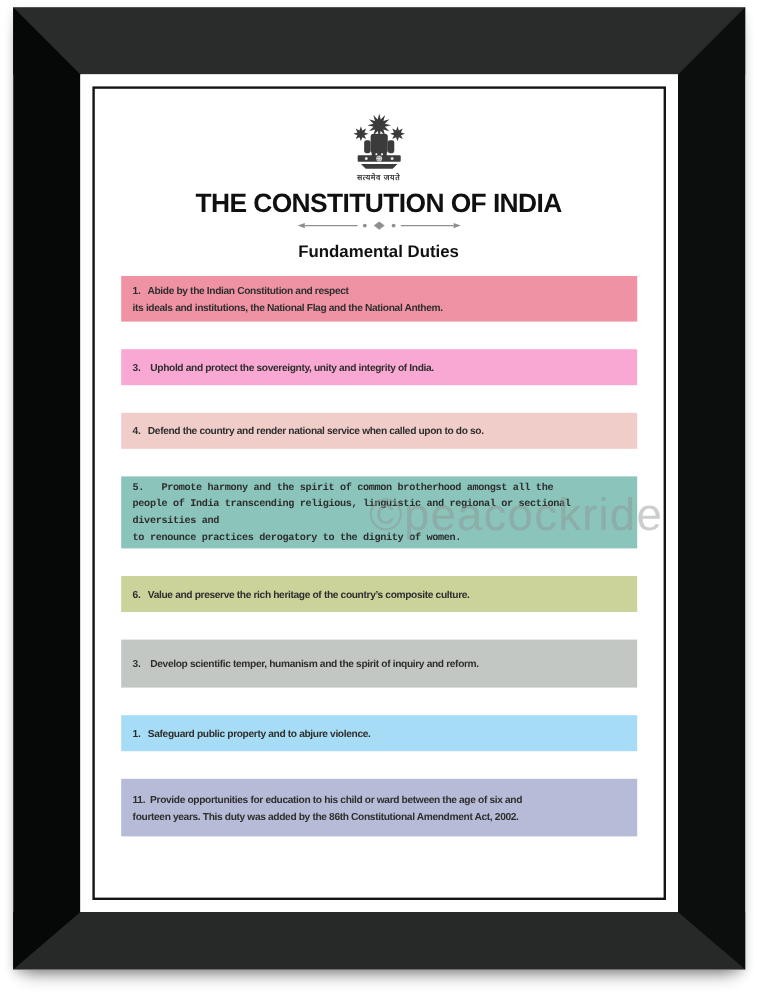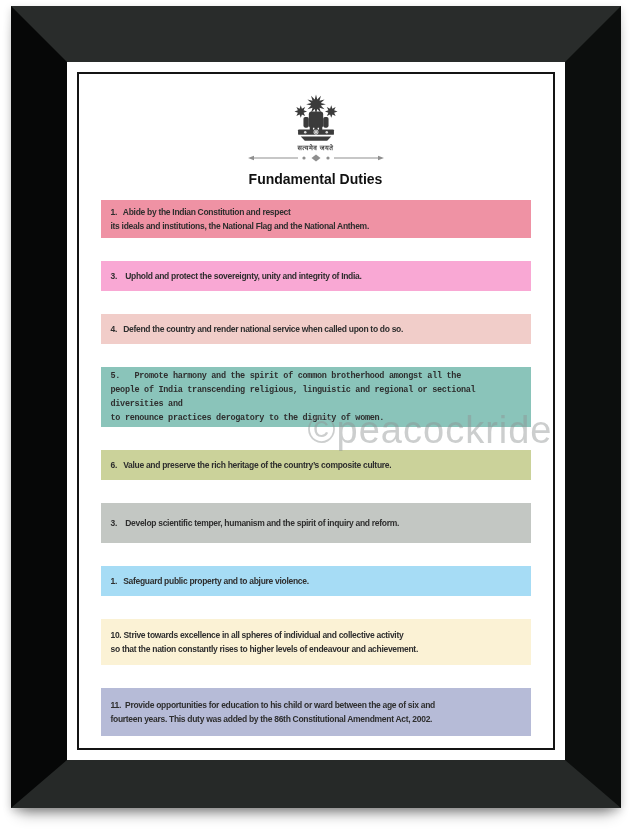--- a/index.html
+++ b/index.html
@@ -68,20 +68,21 @@
         </g>
         <g stroke="#e9e9e9" fill="none" stroke-width="0.8">
           <circle cx="32" cy="47" r="2.4"></circle>
           <path d="M32 44.6 V49.4 M29.6 47 H34.4 M30.3 45.3 L33.7 48.7 M33.7 45.3 L30.3 48.7"></path>
         </g>
         <circle cx="20" cy="47" r="1.4" fill="#dcdcdc"></circle>
         <circle cx="44" cy="47" r="1.4" fill="#dcdcdc"></circle>
       </svg>
       <div class="motto">सत्यमेव जयते</div>
 
+      <h1 class="title" style="margin:6px 0 0;">THE CONSTITUTION OF INDIA</h1>
 
       <svg class="ornament" width="160" height="10" viewBox="0 0 160 10" aria-hidden="true">
         <g fill="#8f8f8f" stroke="#8f8f8f">
           <path d="M12 5 L18 2.8 L18 7.2 Z" stroke="none"></path>
           <line x1="18" y1="5" x2="62" y2="5" stroke-width="1.2"></line>
           <circle cx="68" cy="5" r="1.6" stroke="none"></circle>
           <path d="M80 1.5 L84.5 5 L80 8.5 L75.5 5 Z" stroke="none"></path>
           <circle cx="92" cy="5" r="1.6" stroke="none"></circle>
           <line x1="98" y1="5" x2="142" y2="5" stroke-width="1.2"></line>
           <path d="M148 5 L142 2.8 L142 7.2 Z" stroke="none"></path>
@@ -108,24 +109,20 @@
           </div>
         <div class="band h30" style="background: rgb(203, 210, 154);">
             <p class="band-text">6.   Value and preserve the rich heritage of the country’s composite culture.</p>
           </div>
         <div class="band h40" style="background: rgb(195, 199, 195);">
             <p class="band-text">3.    Develop scientific temper, humanism and the spirit of inquiry and reform.</p>
           </div>
         <div class="band h30" style="background: rgb(166, 220, 245);">
             <p class="band-text">1.   Safeguard public property and to abjure violence.</p>
           </div>
-        <div class="band h46" style="background: rgb(251, 242, 213);">
-            <p class="band-text">10. Strive towards excellence in all spheres of individual and collective activity
-so that the nation constantly rises to higher levels of endeavour and achievement.</p>
-          </div>
         <div class="band h48" style="background: rgb(182, 187, 215);">
             <p class="band-text">11.  Provide opportunities for education to his child or ward between the age of six and
 fourteen years. This duty was added by the 86th Constitutional Amendment Act, 2002.</p>
           </div>
       </div>
 
       <div class="watermark">©peacockride</div>
 
     </div>
   </div>

